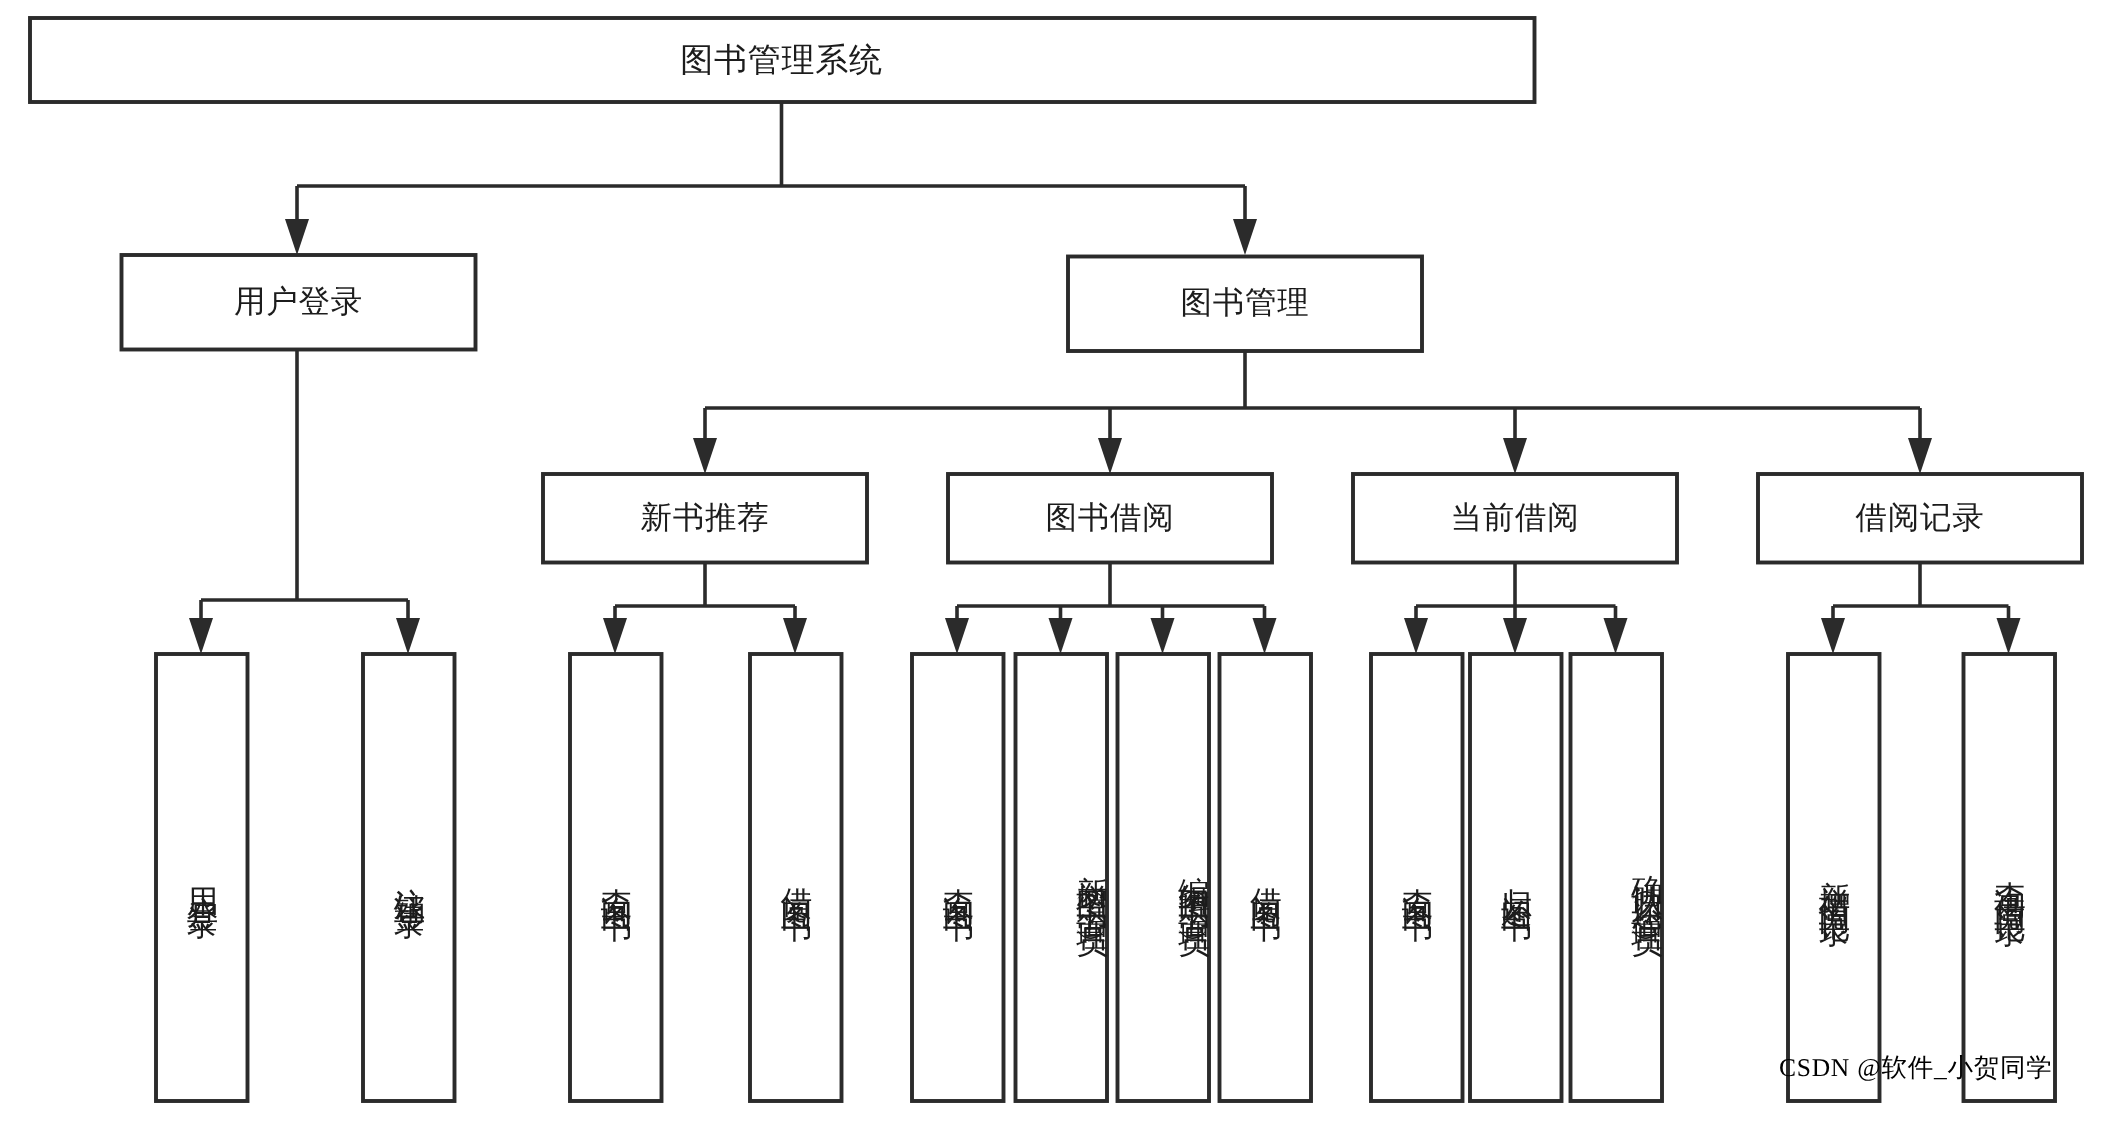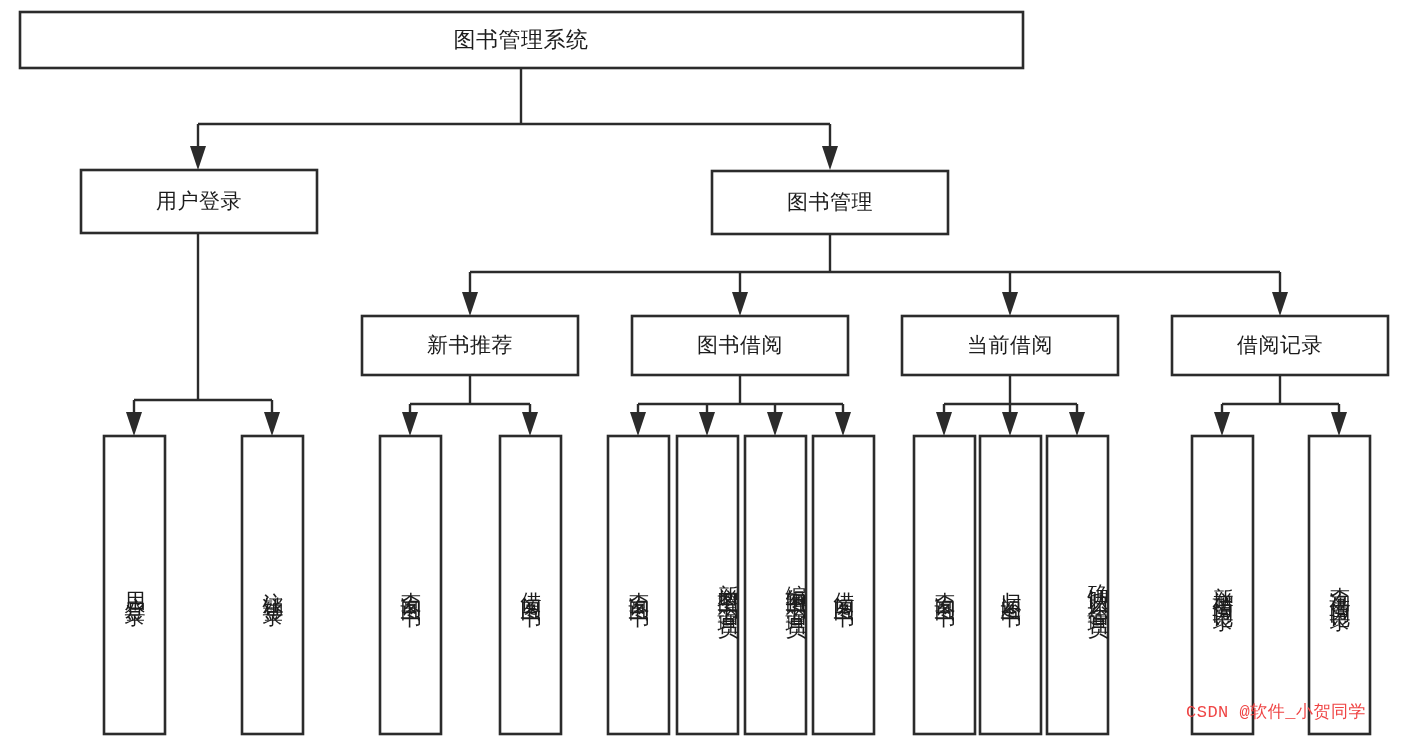--- a/index.html
+++ b/index.html
@@ -73,23 +73,23 @@
     align-items: center;
     justify-content: center;
     white-space: nowrap;
     pointer-events: none;
     box-sizing: border-box;
   }
   .watermark {
     position: absolute;
     left: 1186px;
     top: 700px;
-    font-family: Liberation Mono, monospace;
+    font-family: Liberation Serif, serif;
     font-size: 17px;
-    color: #ef4444;
+    color: #000000;
     white-space: nowrap;
     letter-spacing: 0.5px;
   }
 </style>
 </head>
 <body>
 
 <div id="diagram-root">
 
   <svg id="chart-svg" viewBox="0 0 1405 747">

